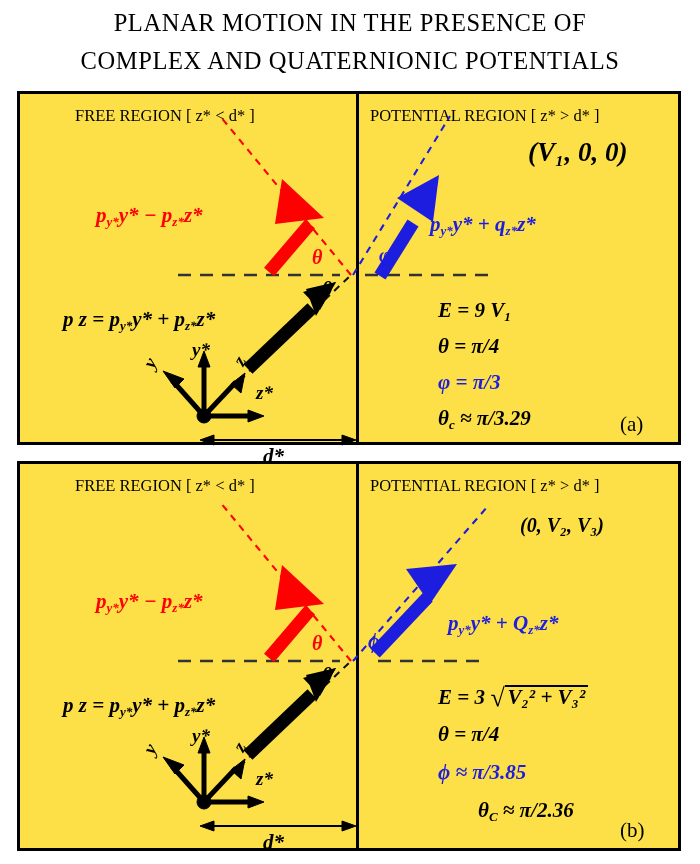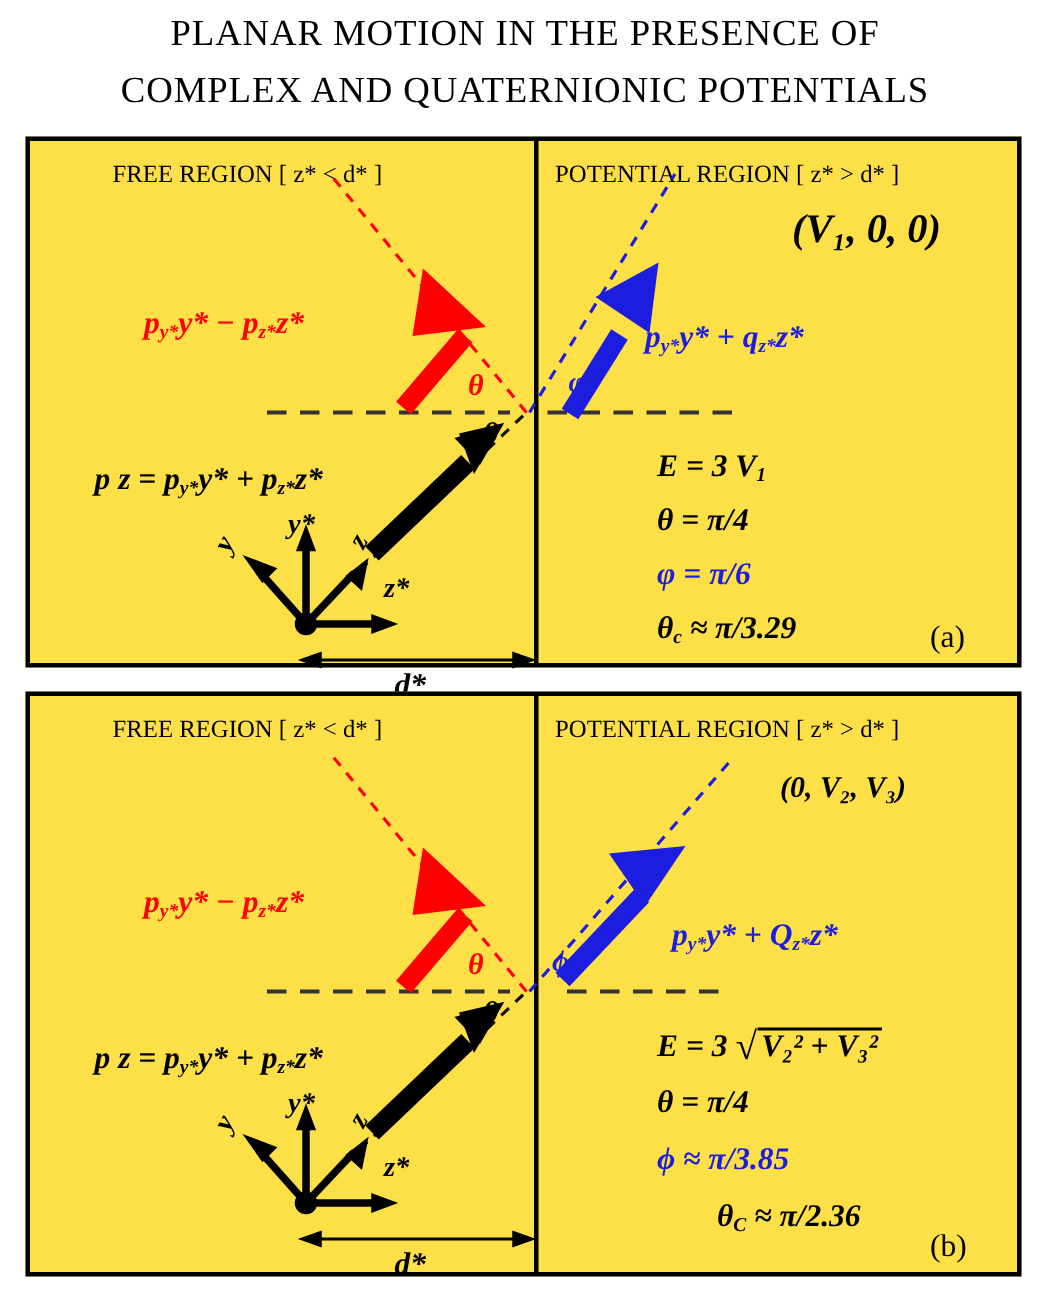--- a/index.html
+++ b/index.html
@@ -129,24 +129,24 @@
   <div class="m bi" style="left:236px;top:288px;font-size:19px;">z*</div>
   <div class="m bi" style="left:126px;top:258px;font-size:19px;">
     <span class="rot-y">y</span>
   </div>
   <div class="m bi" style="left:216px;top:256px;font-size:19px;">
     <span class="rot-z">z</span>
   </div>
   <div class="m bi" style="left:243px;top:350px;font-size:21px;">d*</div>
 
   <div class="m bi" style="left:418px;top:204px;font-size:21px;">
-    <span>E = 3 V</span><span class="sb">1</span>
+    <span>E = 9 V</span><span class="sb">1</span>
   </div>
   <div class="m bi" style="left:418px;top:240px;font-size:21px;">θ = π/4</div>
-  <div class="m bi blue" style="left:418px;top:276px;font-size:21px;">φ = π/6</div>
+  <div class="m bi blue" style="left:418px;top:276px;font-size:21px;">φ = π/3</div>
   <div class="m bi" style="left:418px;top:312px;font-size:21px;">
     <span>θ</span><span class="sb">c</span><span> ≈ π/3.29</span>
   </div>
 
   <div class="tag" style="left:600px;top:318px;">(a)</div>
 </div>
 
 <div class="panel" id="panel-b">
   <div class="divider" style="left:336px;"></div>
 

